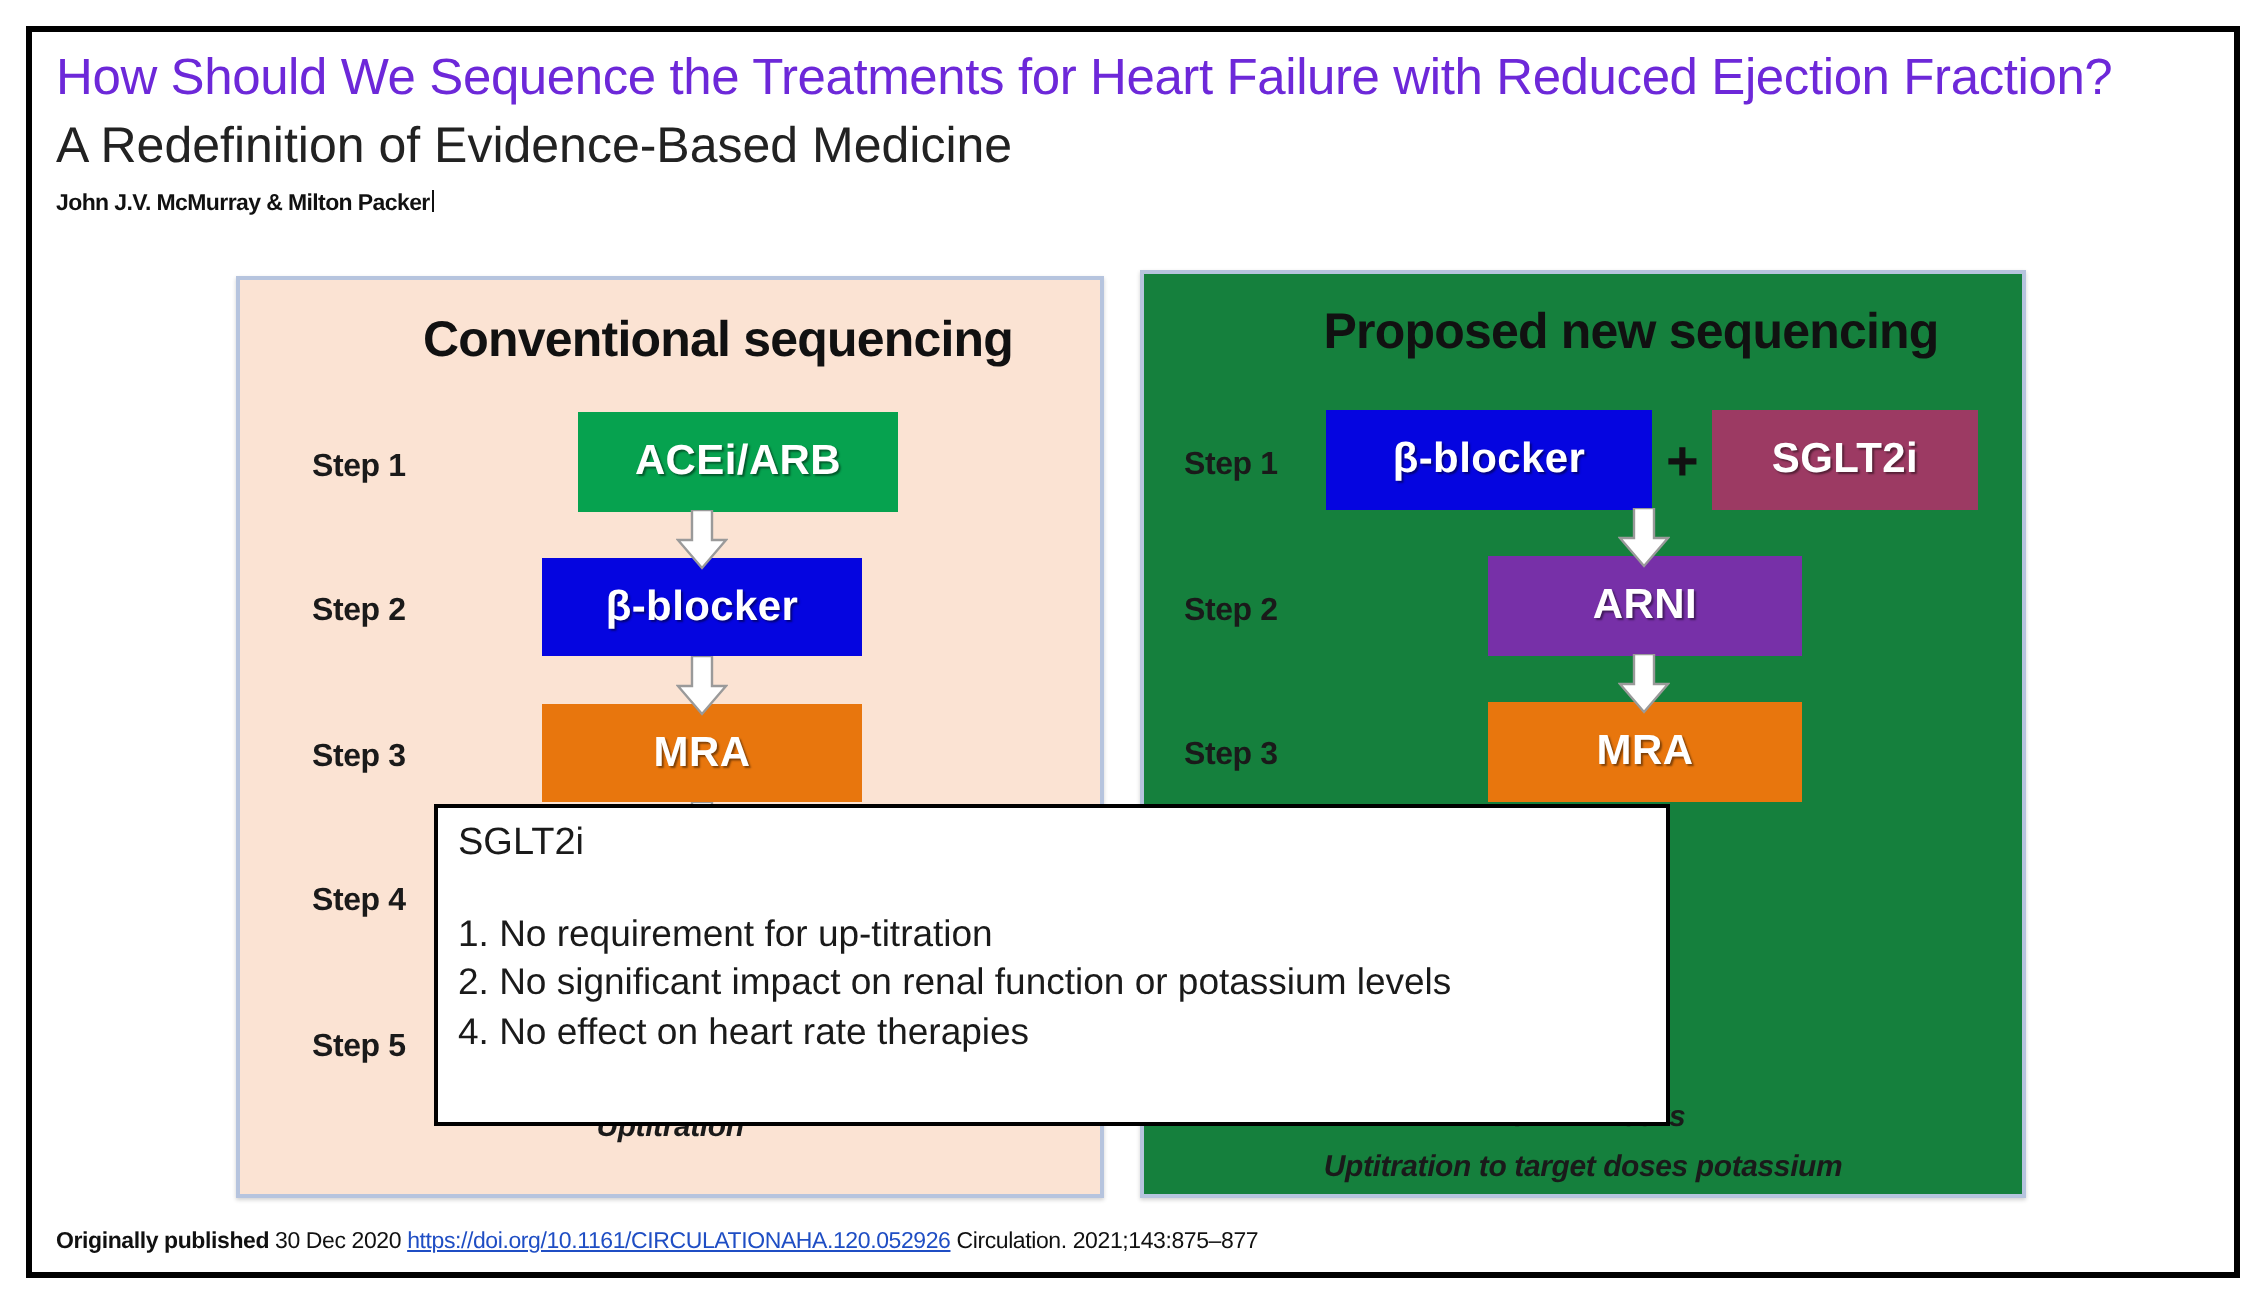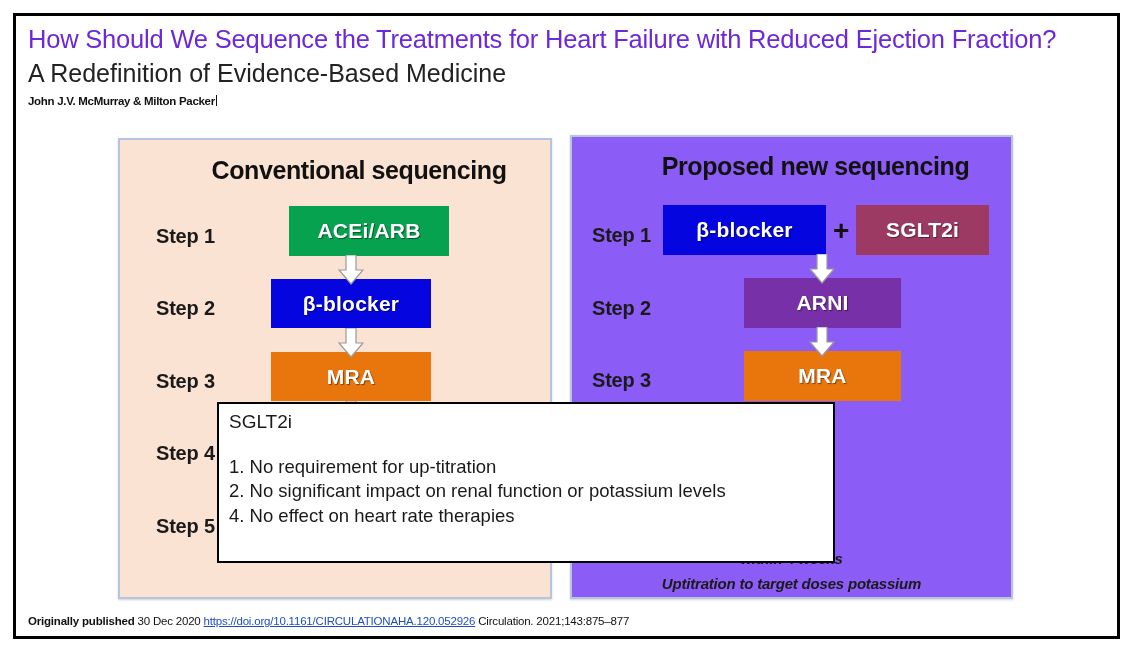--- a/index.html
+++ b/index.html
@@ -79,39 +79,39 @@
     top: 122px;
     width: 434px;
     height: 461px;
     background: #fbe3d3;
   }
   #panel-right {
     left: 554px;
     top: 119px;
     width: 443px;
     height: 464px;
-    background: #8b5cf6;
+    background: #15803d;
   }
   .panel-title {
     position: absolute;
     left: 0;
     width: 100%;
     text-align: center;
     font-size: 25px;
     font-weight: bold;
     color: #111111;
     letter-spacing: -0.4px;
     margin-left: 24px;
   }
   #panel-left .panel-title { top: 16px; }
   #panel-right .panel-title { top: 15px; }
 
   .step-label {
     position: absolute;
-    font-size: 20px;
+    font-size: 16px;
     font-weight: bold;
     color: #1a1a1a;
     letter-spacing: -0.2px;
   }
 
   .drug-box {
     position: absolute;
     box-sizing: border-box;
     display: flex;
     align-items: center;
@@ -221,20 +221,21 @@
     <svg class="down-arrow" style="left:218px; top:115px;" viewBox="0 0 26 30">
       <polygon points="8,0 18,0 18,15 25,15 13,29 1,15 8,15" fill="#ffffff" stroke="#9a9a9a" stroke-width="1.2"></polygon>
     </svg>
     <svg class="down-arrow" style="left:218px; top:188px;" viewBox="0 0 26 30">
       <polygon points="8,0 18,0 18,15 25,15 13,29 1,15 8,15" fill="#ffffff" stroke="#9a9a9a" stroke-width="1.2"></polygon>
     </svg>
     <svg class="down-arrow" style="left:218px; top:261px;" viewBox="0 0 26 30">
       <polygon points="8,0 18,0 18,15 25,15 13,29 1,15 8,15" fill="#ffffff" stroke="#9a9a9a" stroke-width="1.2"></polygon>
     </svg>
 
+    <div class="footnote-italic" style="top:415px;">Uptitration</div>
   </div>
 
   <div class="panel" id="panel-right">
     <div class="panel-title">Proposed new sequencing</div>
 
     <div class="step-label" style="left:20px; top:87px;">Step 1</div>
     <div class="step-label" style="left:20px; top:160px;">Step 2</div>
     <div class="step-label" style="left:20px; top:232px;">Step 3</div>
 
     <div class="drug-box" style="left:91px; top:68px; width:163px; height:50px; background:#0505e0;">β-blocker</div>

